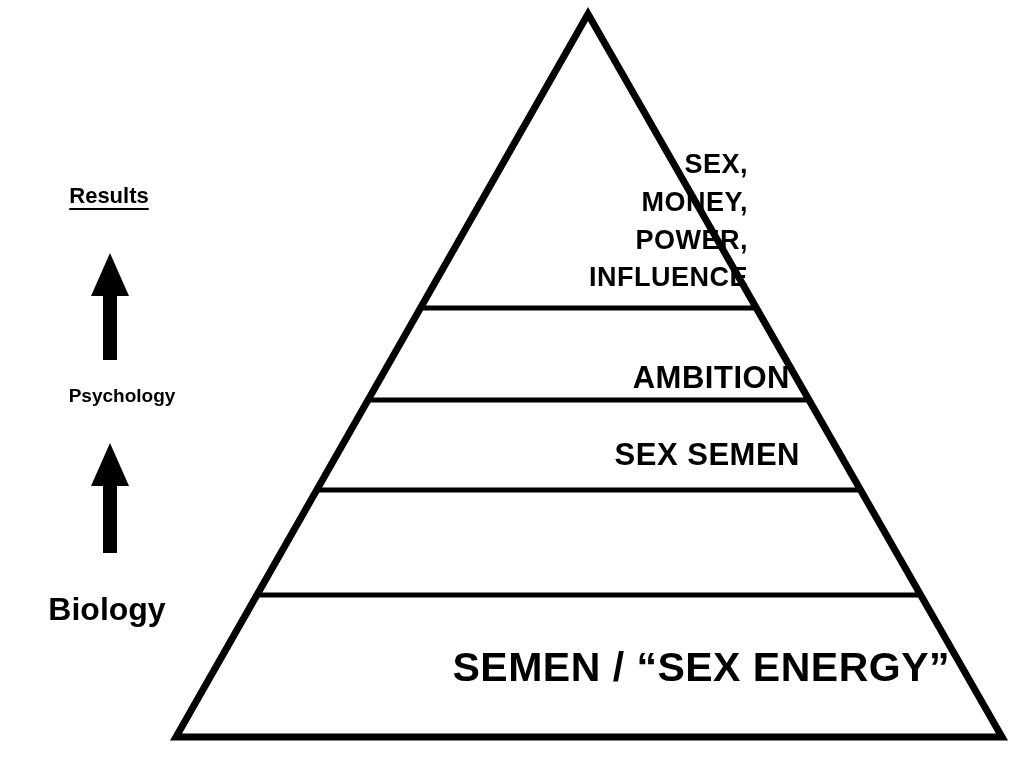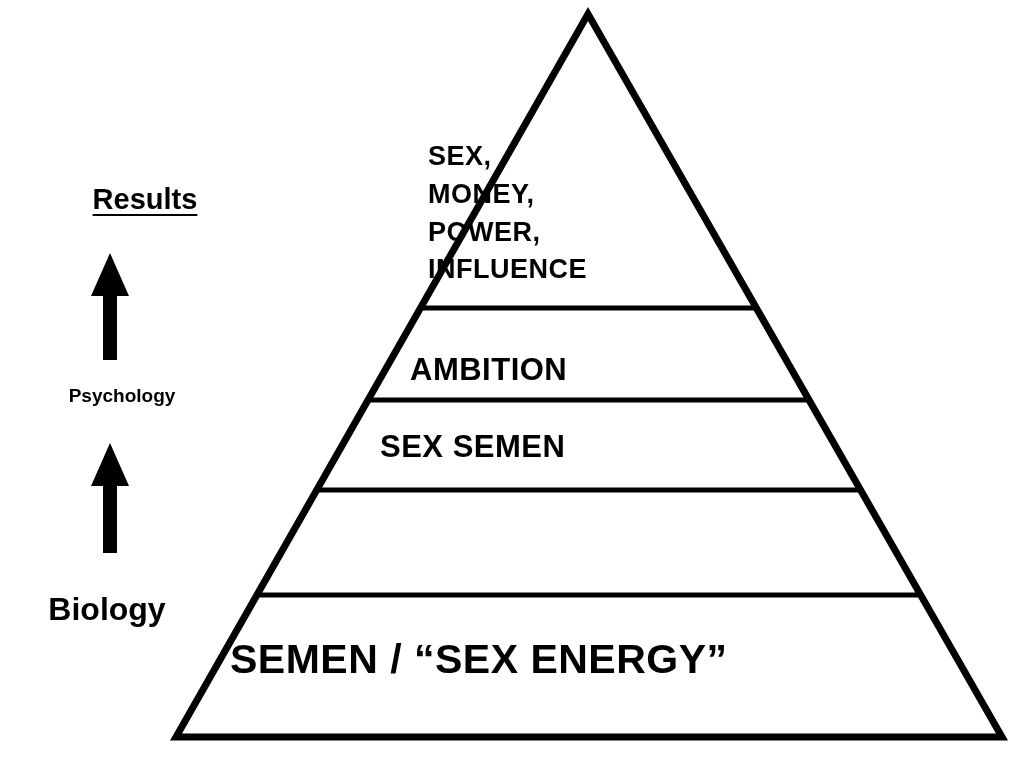--- a/index.html
+++ b/index.html
@@ -17,44 +17,44 @@
     color: #000000;
   }
   .canvas svg {
     position: absolute;
     top: 0;
     left: 0;
   }
   .pyr-label {
     position: absolute;
     transform: translateX(-50%);
-    text-align: left;
+    text-align: right;
     font-weight: bold;
     color: #000000;
     white-space: pre-line;
     letter-spacing: 0.5px;
+    margin-top: 8px;
   }
   .lvl0 { left: 588px; top: 138px; width: 320px; font-size: 27px; line-height: 1.4; }
   .lvl1 { left: 600px; top: 352px; width: 380px; font-size: 31px; }
   .lvl2 { left: 590px; top: 429px; width: 420px; font-size: 31px; }
   .lvl3 { left: 588px; top: 518px; width: 560px; font-size: 35px; }
   .lvl4 { left: 590px; top: 636px; width: 720px; font-size: 41px; white-space: nowrap; }
   .side-label {
     position: absolute;
     transform: translateX(-50%);
     font-weight: bold;
     color: #000000;
     white-space: nowrap;
   }
   .results-label {
     left: 109px; top: 183px;
-    font-size: 29px;
+    font-size: 22px;
     text-decoration: underline;
     text-underline-offset: 5px;
-    margin-left: 36px;
   }
   .psychology-label { left: 122px; top: 385px; font-size: 19px; }
   .biology-label { left: 107px; top: 591px; font-size: 32px; }
 </style>
 </head>
 <body>
 
 <div class="canvas">
 
   <svg width="1024" height="768" viewBox="0 0 1024 768" aria-hidden="true">

